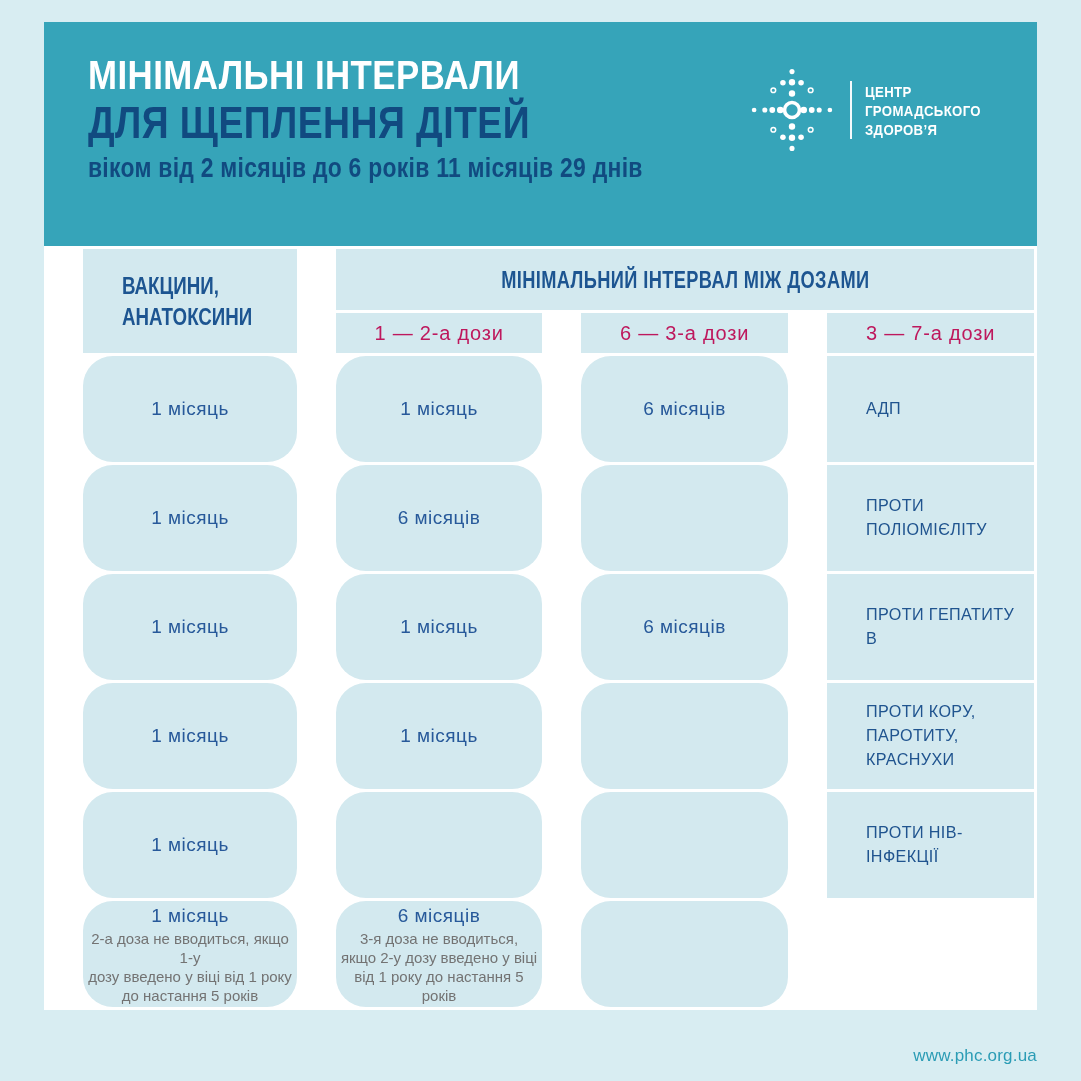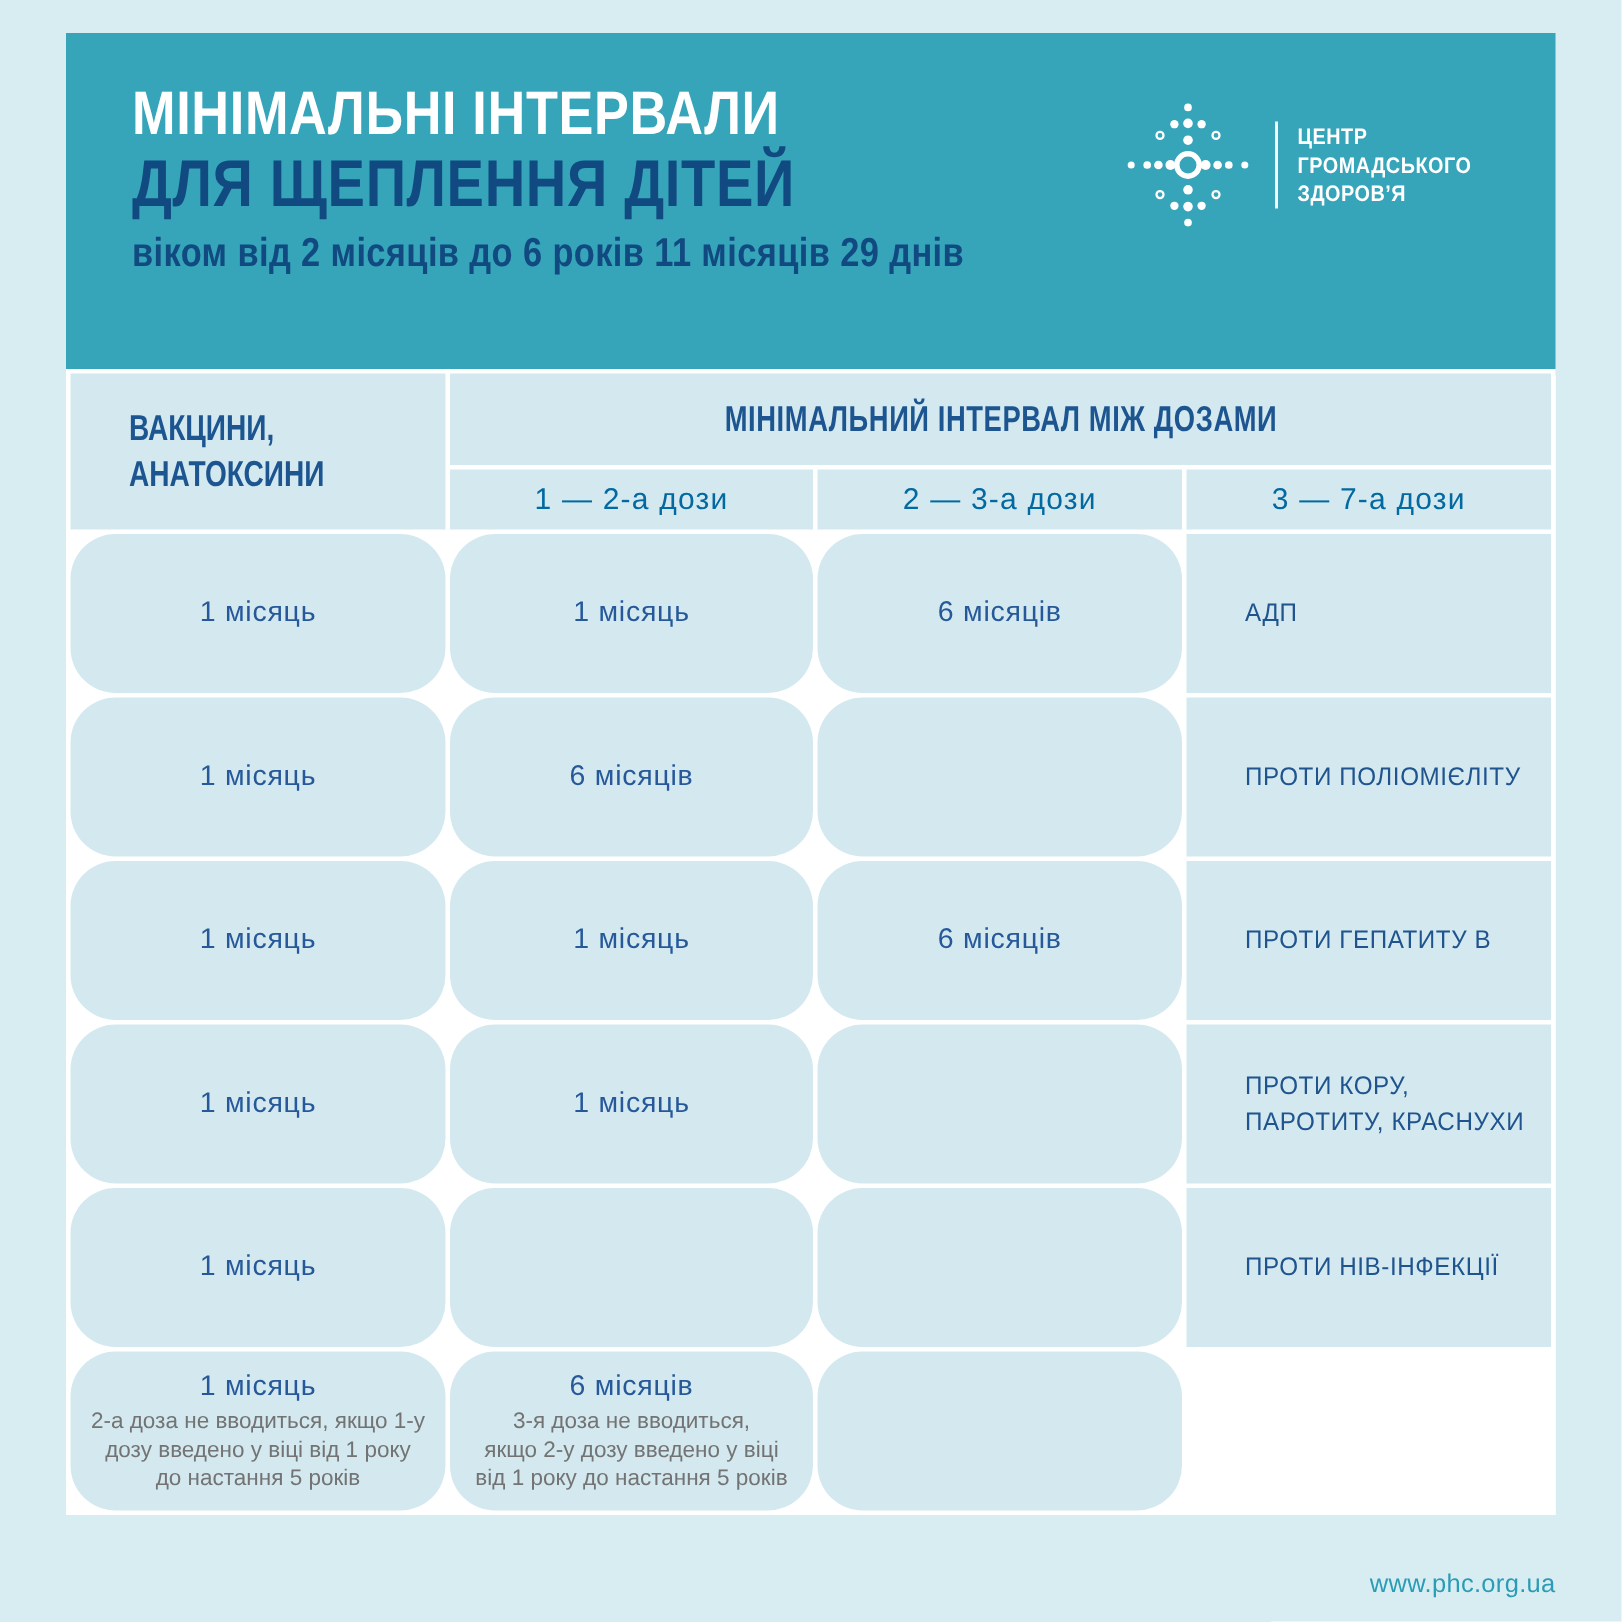--- a/index.html
+++ b/index.html
@@ -33,34 +33,34 @@
 
   
   .vtable {
     position:absolute; left:44px; top:246px; width:993px;
     box-sizing:border-box; border:3px solid #ffffff; background:#ffffff;
     display:grid;
     grid-template-columns:250px 242px 243px 243px;
     grid-template-rows:61px 40px repeat(6,106px);
     gap:3px;
   }
-  .cell { background:#d3e9ef; display:flex; align-items:center; }
+  .cell { background:#d3e9ef; display:flex; align-items:center;margin-left:36px; }
   .corner { grid-row:1/3; padding-left:39px; }
   .corner .txt {
     font-size:24px; font-weight:bold; color:#1d5591; line-height:31px;
     white-space:pre-line; transform:scaleX(0.78); transform-origin:0 50%;
   }
   .group { grid-column:2/5; justify-content:center; }
   .group .txt {
     font-size:24px; font-weight:bold; color:#1d5591;
     white-space:nowrap; transform:scaleX(0.76); transform-origin:50% 50%;
     letter-spacing:0.5px;
   }
   .dose { justify-content:center; }
-  .dose .txt { font-size:20px; color:#0369a1; letter-spacing:0.8px; }
+  .dose .txt { font-size:20px; color:#be185d; letter-spacing:0.8px; }
   .vac { padding-left:39px; }
   .vac .txt {
     font-size:17px; color:#20548f; line-height:24px; letter-spacing:0.4px;
     white-space:pre-line; transform:scaleX(0.95); transform-origin:0 50%;
   }
   .val { justify-content:center; flex-direction:column; text-align:center;border-radius:30px; }
   .val .main { font-size:19px; color:#27599a; letter-spacing:0.5px; line-height:24px; }
   .val .note { font-size:15px; color:#737373; line-height:19px; white-space:pre-line; margin-top:1px; }
   .val .note:empty, .val .main:empty { display:none; }
 
@@ -126,21 +126,21 @@
       <div class="txt">ВАКЦИНИ,
 АНАТОКСИНИ</div>
     </div>
     <div class="cell group">
       <div class="txt">МІНІМАЛЬНИЙ ІНТЕРВАЛ МІЖ ДОЗАМИ</div>
     </div>
     <div class="cell dose">
       <div class="txt">1 — 2-а дози</div>
     </div>
     <div class="cell dose">
-      <div class="txt">2 — 3-а дози</div>
+      <div class="txt">6 — 3-а дози</div>
     </div>
     <div class="cell dose">
       <div class="txt">3 — 7-а дози</div>
     </div>
 
     <div class="cell val">
       <div class="main">1 місяць</div>
 
     </div>
     <div class="cell val">

